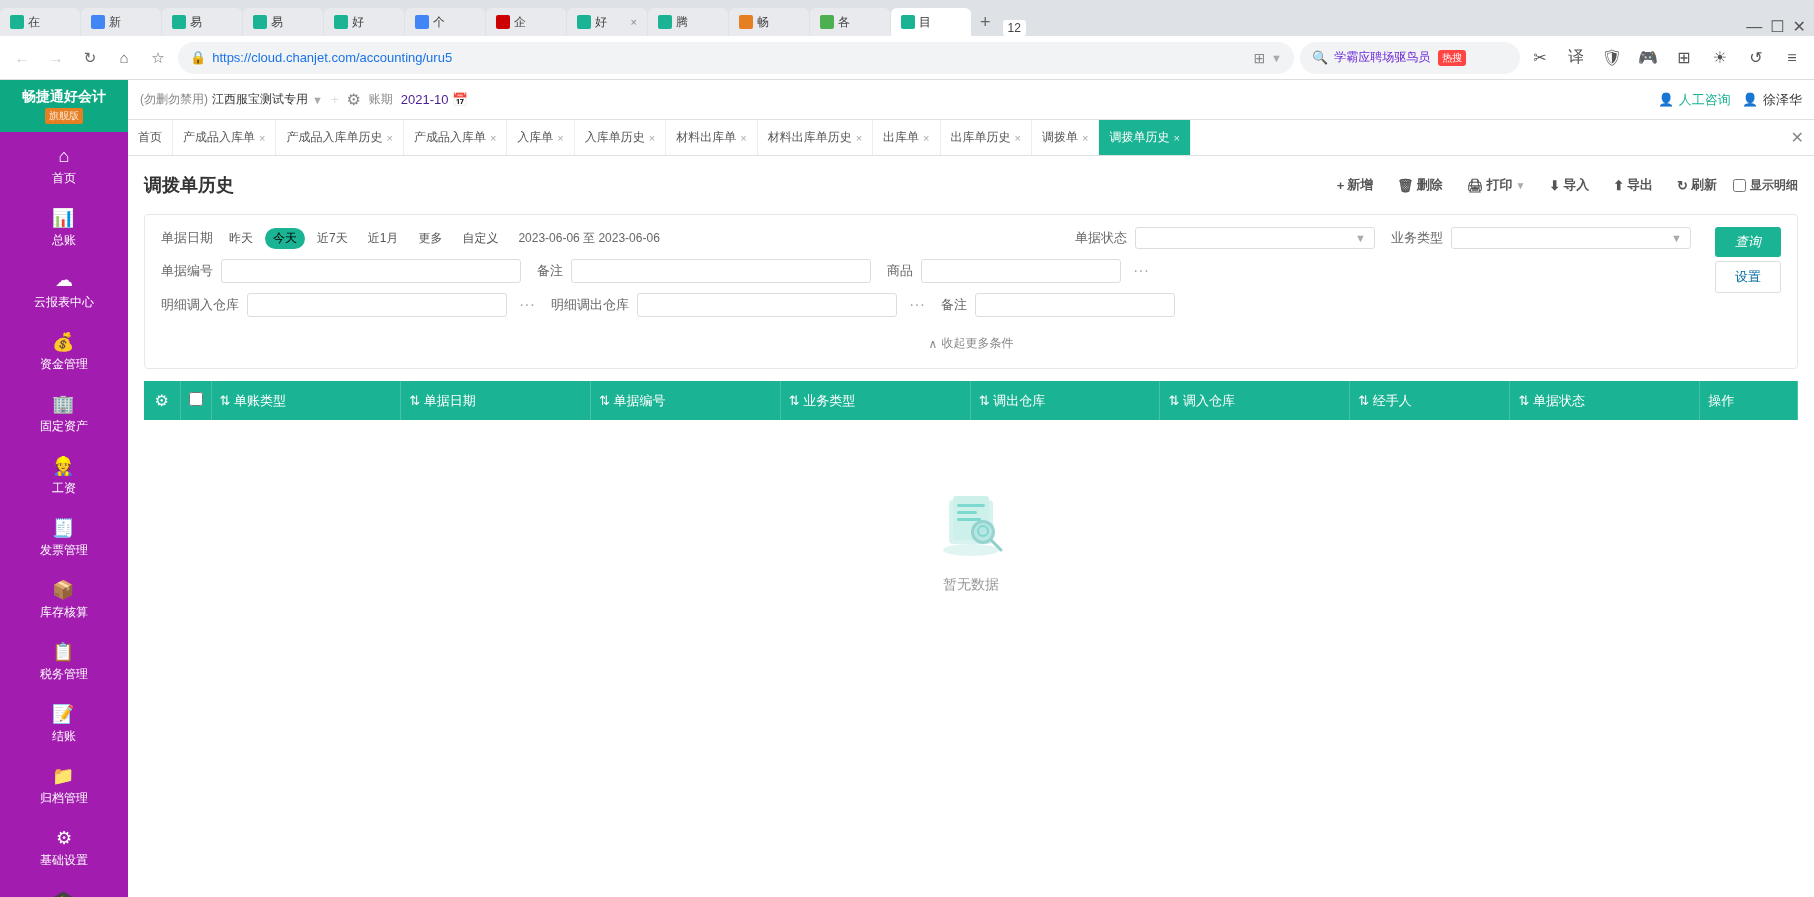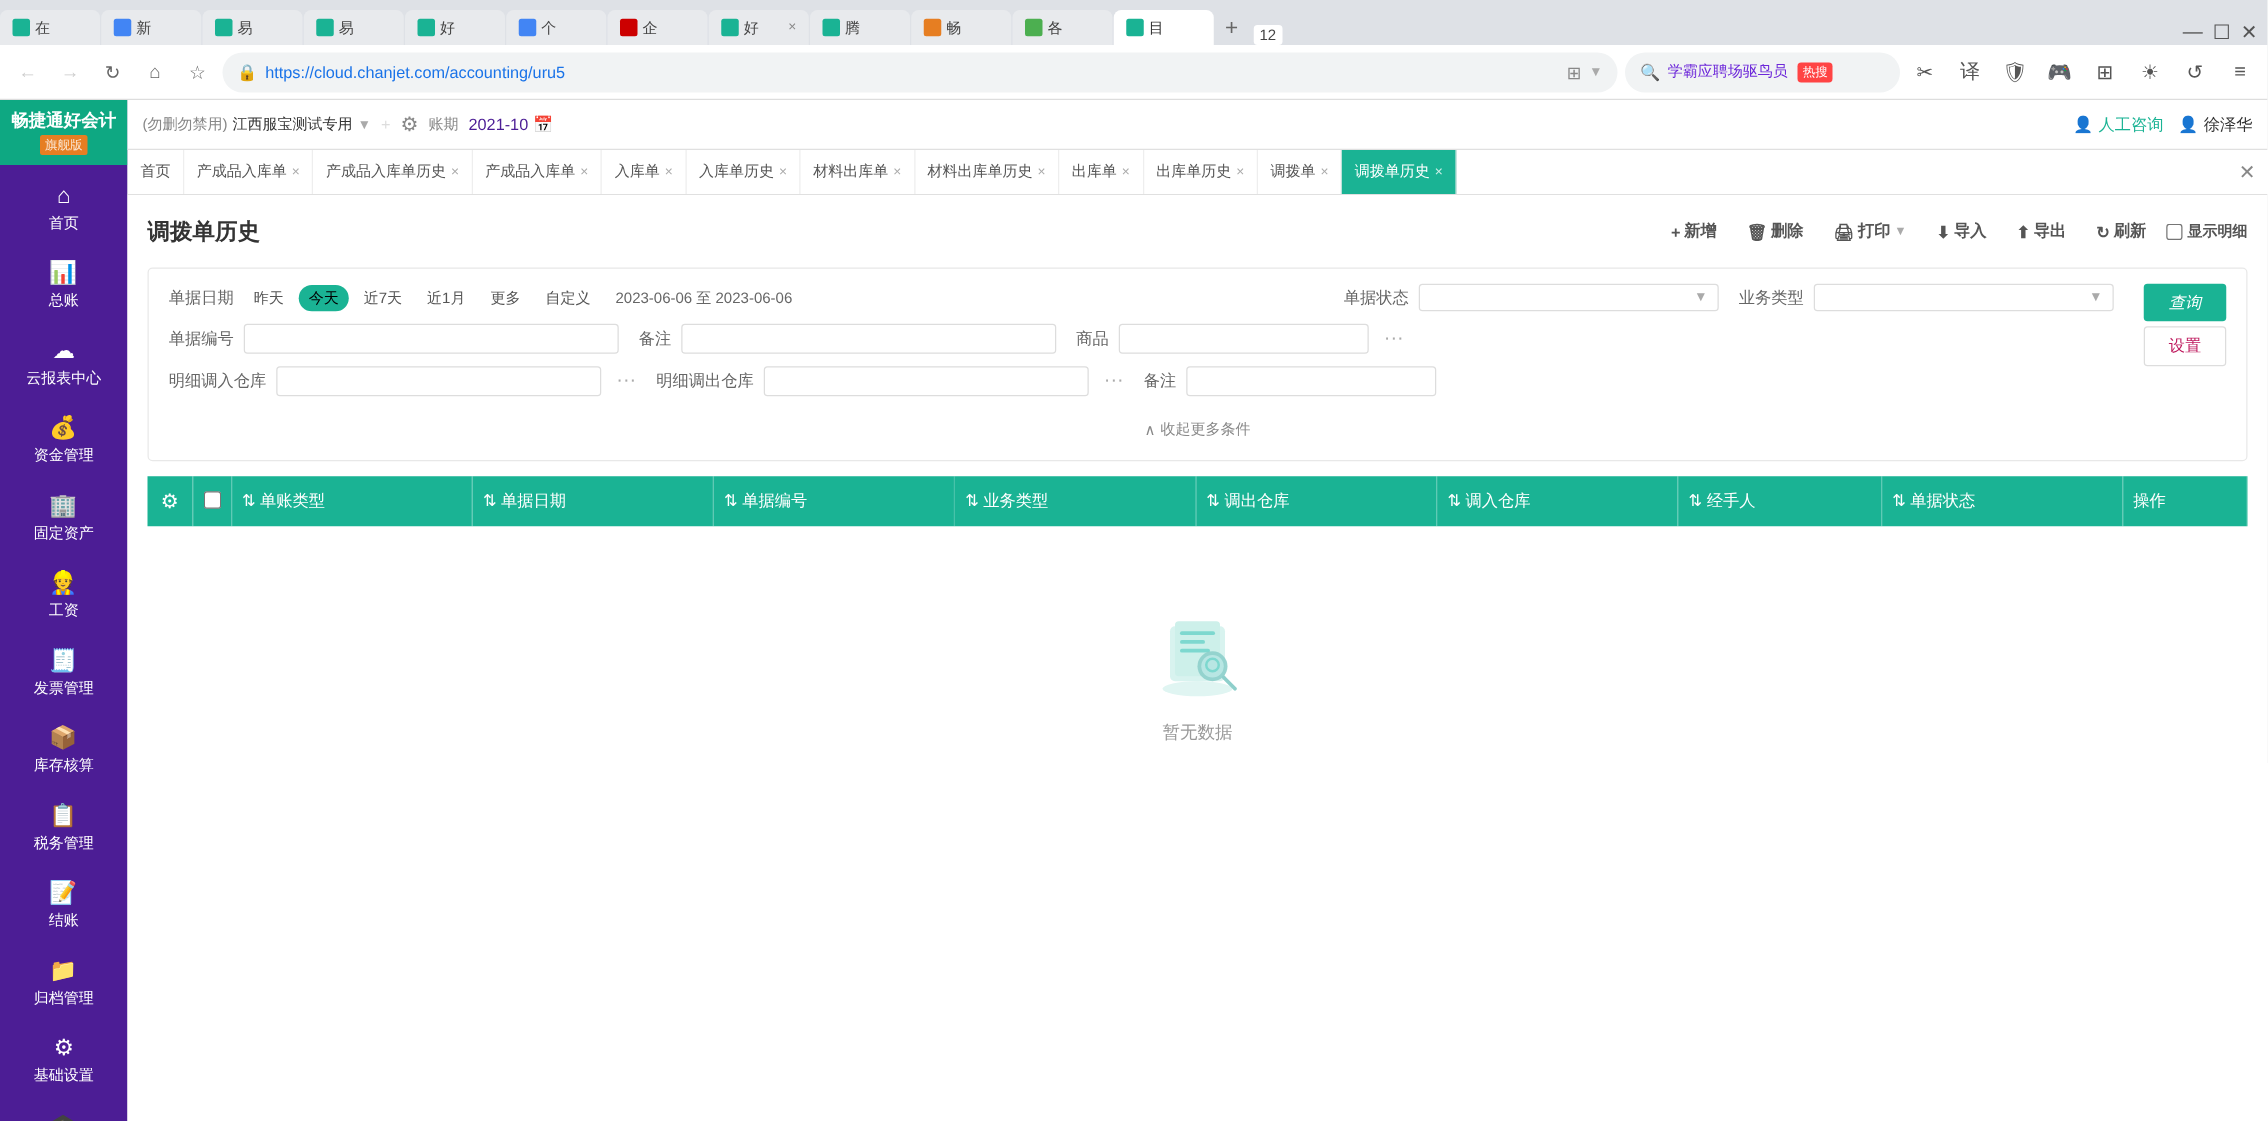--- a/index.html
+++ b/index.html
@@ -27,21 +27,21 @@
     .search-bar { display: flex; align-items: center; background: #f1f3f4; border-radius: 20px; padding: 0 12px; height: 32px; gap: 6px; width: 220px; }
     .search-bar .search-text { font-size: 12px; color: #6d28d9; }
     .hot-tag { background: #ff4444; color: #fff; font-size: 10px; padding: 1px 4px; border-radius: 3px; margin-left: 2px; }
     .toolbar-right { display: flex; align-items: center; gap: 8px; }
     .toolbar-icon-btn { width: 28px; height: 28px; display: flex; align-items: center; justify-content: center; color: #555; cursor: pointer; font-size: 16px; border-radius: 50%; }
 
     
     .app-container { display: flex; height: calc(897px - 80px); }
 
     
-    .sidebar { width: 102px; background: #4c1d95; display: flex; flex-direction: column; align-items: center; padding-top: 0; flex-shrink: 0; }
+    .sidebar { width: 128px; background: #a21caf; display: flex; flex-direction: column; align-items: center; padding-top: 0; flex-shrink: 0; }
     .sidebar-logo { background: #0ea882; width: 100%; padding: 8px 0; display: flex; flex-direction: column; align-items: center; margin-bottom: 4px; }
     .sidebar-logo-text { color: #fff; font-size: 14px; font-weight: bold; }
     .sidebar-logo-sub { color: rgba(255,255,255,0.8); font-size: 10px; background: #e67e22; padding: 1px 4px; border-radius: 2px; margin-top: 2px; }
     .sidebar-item { width: 100%; display: flex; flex-direction: column; align-items: center; padding: 10px 0; cursor: pointer; color: #fff; font-size: 12px; gap: 3px; }
     .sidebar-item .s-icon { font-size: 18px; }
     .sidebar-item .s-label { font-size: 12px; }
 
     
     .main-content { flex: 1; display: flex; flex-direction: column; background: #f5f5f5; overflow: hidden; }
 
@@ -79,21 +79,21 @@
     .date-options { display: flex; align-items: center; gap: 4px; }
     .date-opt { padding: 2px 8px; border-radius: 3px; font-size: 12px; cursor: pointer; color: #555; }
     .date-opt.active { background: #1ab394; color: #000000; border-radius: 20px; }
     .date-range { color: #666; font-size: 12px; margin-left: 4px; }
     .filter-input { border: 1px solid #ddd; border-radius: 3px; padding: 4px 8px; font-size: 12px; color: #333; width: 200px; outline: none; }
     .filter-select { border: 1px solid #ddd; border-radius: 3px; padding: 4px 8px; font-size: 12px; color: #333; width: 200px; background: #fff; cursor: pointer; display: flex; align-items: center; justify-content: space-between; }
     .filter-input-wide { width: 300px; }
     .filter-dots { color: #aaa; font-size: 16px; cursor: pointer; margin-left: 4px; }
     .collapse-btn { display: flex; align-items: center; justify-content: center; gap: 4px; color: #888; font-size: 12px; cursor: pointer; padding: 4px 0; margin-top: 4px; }
     .search-btn { background: #1ab394; color: #fff; border: none; border-radius: 3px; padding: 6px 20px; font-size: 13px; cursor: pointer; font-style: italic; }
-    .set-btn { background: #fff; color: #be185d; border: 1px solid #ddd; border-radius: 3px; padding: 6px 16px; font-size: 13px; cursor: pointer; }
+    .set-btn { background: #fff; color: #0369a1; border: 1px solid #ddd; border-radius: 3px; padding: 6px 16px; font-size: 13px; cursor: pointer; }
     .filter-buttons { display: flex; flex-direction: column; gap: 4px; margin-left: 8px; }
 
     
     .data-table { width: 100%; border-collapse: collapse; margin-top: 8px; }
     .data-table th { background: #1ab394; color: #fff; padding: 10px 8px; text-align: left; font-size: 13px; font-weight: normal; border-right: 1px solid rgba(255,255,255,0.2); white-space: nowrap; }
     .data-table .th-gear { width: 36px; text-align: center; }
     .data-table .th-check { width: 30px; text-align: center; }
     .table-gear { color: #fff; font-size: 16px; cursor: pointer; }
     .table-checkbox { width: 14px; height: 14px; cursor: pointer; }
 

